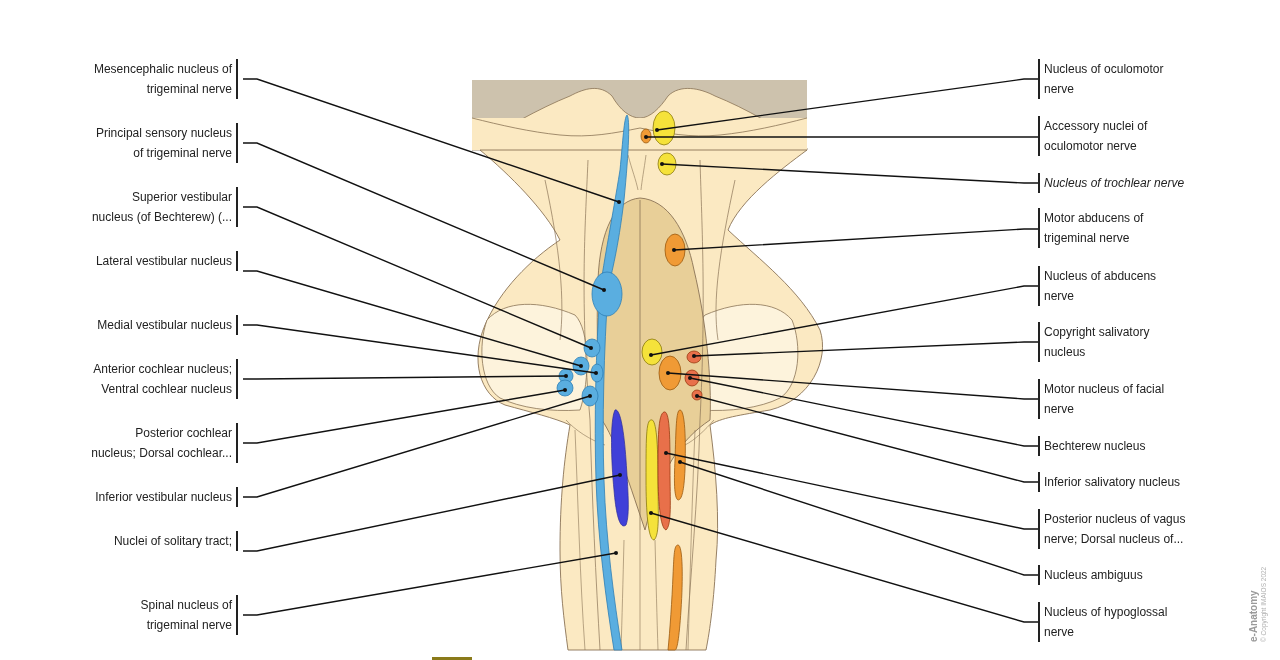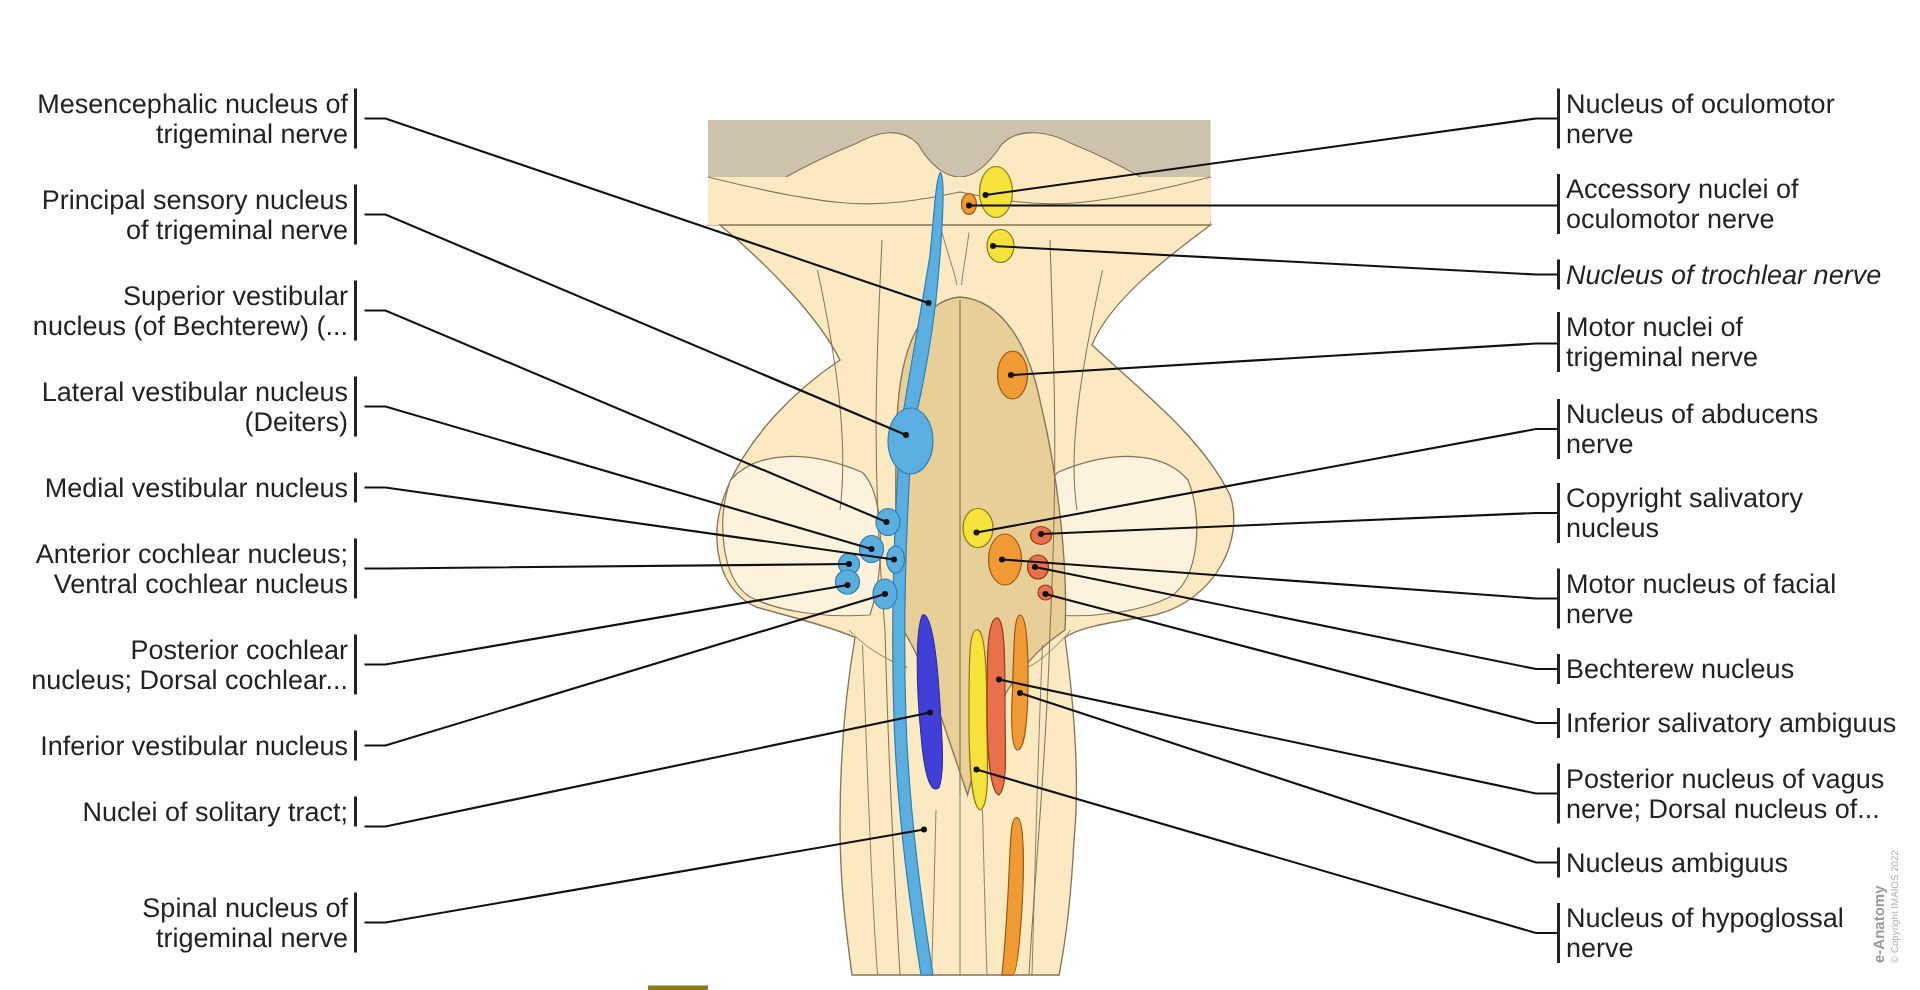--- a/index.html
+++ b/index.html
@@ -15,21 +15,21 @@
     font-family: "Liberation Sans", "DejaVu Sans", sans-serif;
     color: #222222;
   }
   .diagram {
     position: absolute;
     left: 0; top: 0;
     width: 1280px; height: 660px;
   }
   .label {
     position: absolute;
-    font-size: 18px;
+    font-size: 12px;
     line-height: 20px;
     color: #222222;
     white-space: nowrap;
     cursor: pointer;
   }
   .label.left {
     text-align: right;
     right: 1042px;
     padding-right: 4px;
     border-right: 2px solid #222222;
@@ -219,21 +219,20 @@
 <div class="label left" style="top:123px;">
   <span class="line">Principal sensory nucleus</span>
   <span class="line">of trigeminal nerve</span>
 </div>
 <div class="label left" style="top:187px;">
   <span class="line">Superior vestibular</span>
   <span class="line">nucleus (of Bechterew) (...</span>
 </div>
 <div class="label left" style="top:251px;margin-left:44px;">
   <span class="line">Lateral vestibular nucleus</span>
-  <span class="line">(Deiters)</span>
 </div>
 <div class="label left" style="top:315px;">
   <span class="line">Medial vestibular nucleus</span>
 </div>
 <div class="label left" style="top:359px;">
   <span class="line">Anterior cochlear nucleus;</span>
   <span class="line">Ventral cochlear nucleus</span>
 </div>
 <div class="label left" style="top:423px;">
   <span class="line">Posterior cochlear</span>
@@ -255,40 +254,40 @@
   <span class="line">nerve</span>
 </div>
 <div class="label right" style="top:116px;">
   <span class="line">Accessory nuclei of</span>
   <span class="line">oculomotor nerve</span>
 </div>
 <div class="label right" style="top:173px;font-style:italic;">
   <span class="line">Nucleus of trochlear nerve</span>
 </div>
 <div class="label right" style="top:208px;">
-  <span class="line">Motor nuclei of</span>
+  <span class="line">Motor abducens of</span>
   <span class="line">trigeminal nerve</span>
 </div>
 <div class="label right" style="top:266px;">
   <span class="line">Nucleus of abducens</span>
   <span class="line">nerve</span>
 </div>
 <div class="label right" style="top:322px;">
   <span class="line">Copyright salivatory</span>
   <span class="line">nucleus</span>
 </div>
 <div class="label right" style="top:379px;">
   <span class="line">Motor nucleus of facial</span>
   <span class="line">nerve</span>
 </div>
 <div class="label right" style="top:436px;">
   <span class="line">Bechterew nucleus</span>
 </div>
 <div class="label right" style="top:472px;">
-  <span class="line">Inferior salivatory ambiguus</span>
+  <span class="line">Inferior salivatory nucleus</span>
 </div>
 <div class="label right" style="top:509px;">
   <span class="line">Posterior nucleus of vagus</span>
   <span class="line">nerve; Dorsal nucleus of...</span>
 </div>
 <div class="label right" style="top:565px;">
   <span class="line">Nucleus ambiguus</span>
 </div>
 <div class="label right" style="top:602px;">
   <span class="line">Nucleus of hypoglossal</span>

